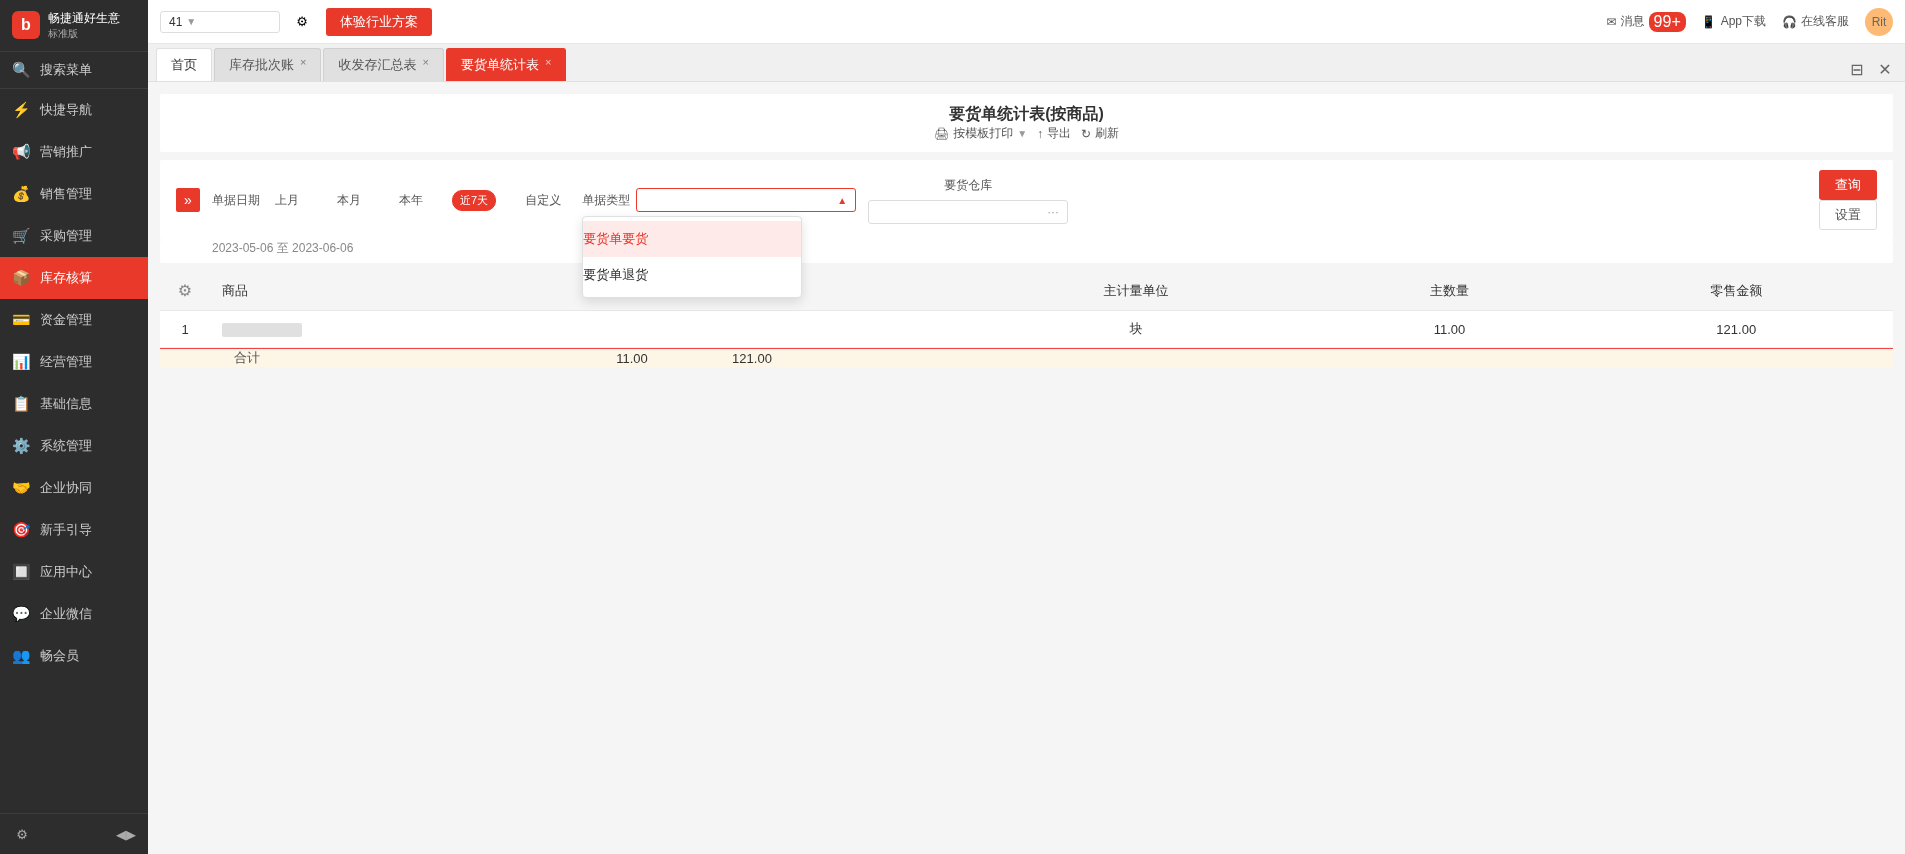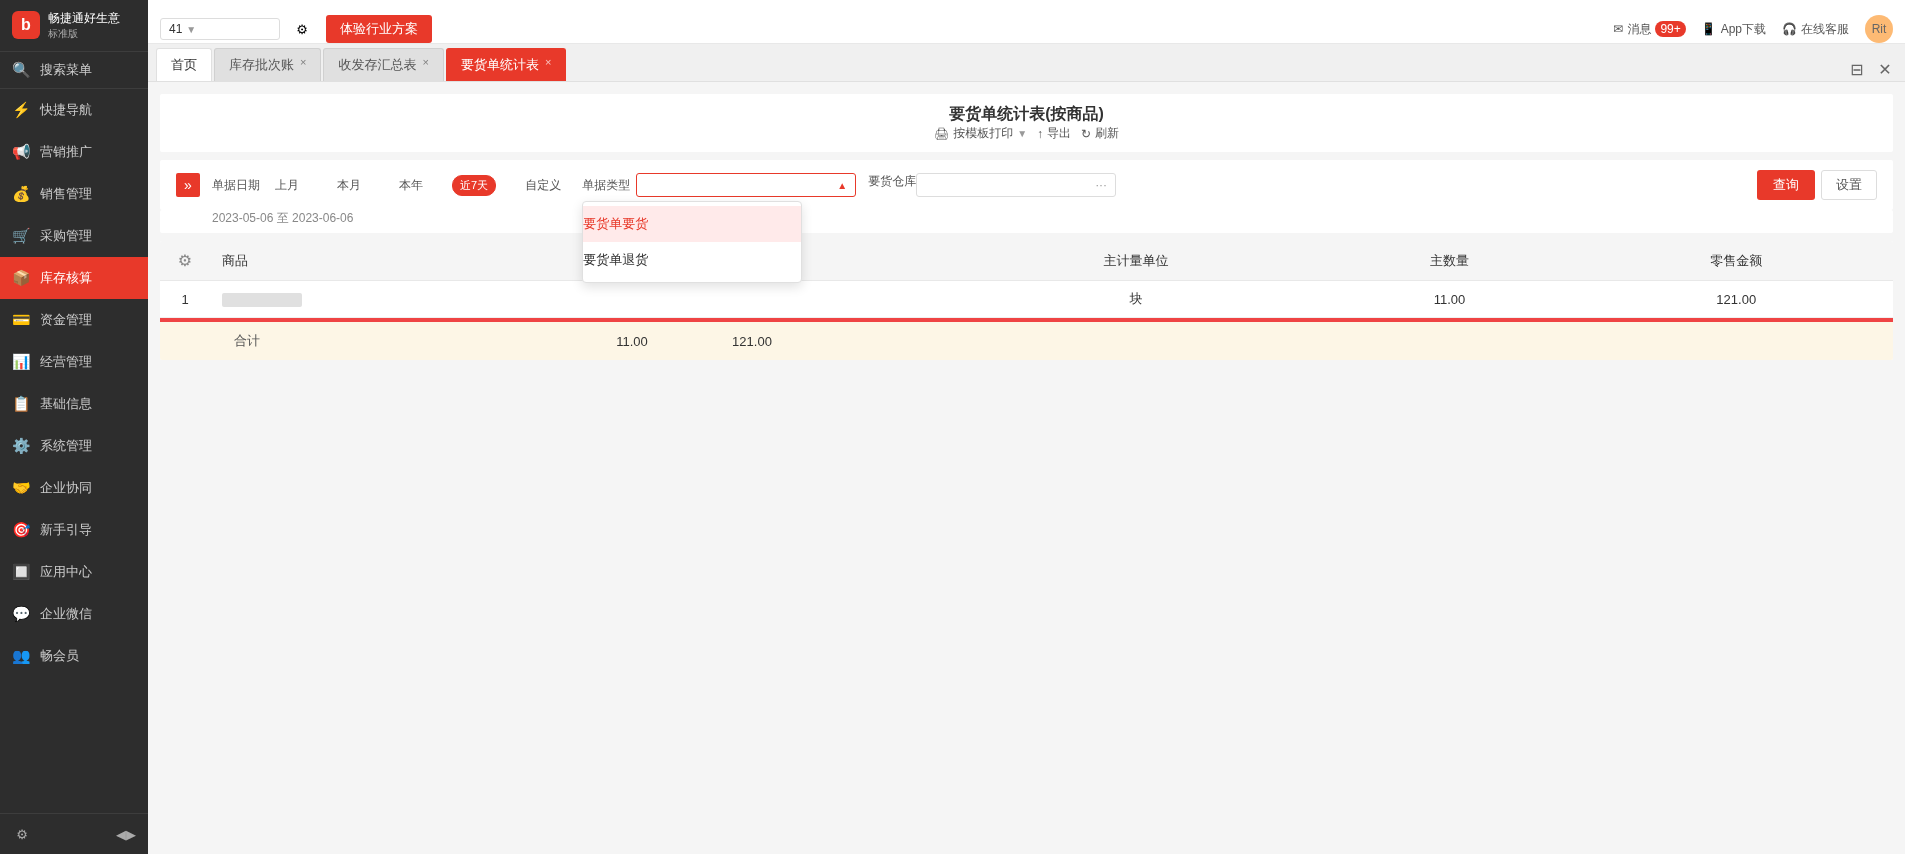--- a/index.html
+++ b/index.html
@@ -62,21 +62,21 @@
       flex-direction: column;
       height: 100%;
       overflow: hidden;
     }
 
     
     .topbar {
       height: 44px;
       background: #fff;
       display: flex;
-      align-items: flex-end;
+      align-items: center;
       padding: 0 12px;
       border-bottom: 1px solid #e8e8e8;
       flex-shrink: 0;
     }
     .topbar-left {
       display: flex; align-items: center; flex: 1;
     }
     .topbar-branch {
       display: flex; align-items: center;
       border: 1px solid #ddd;
@@ -102,21 +102,21 @@
     }
     .topbar-right {
       display: flex; align-items: center; gap: 16px;
     }
     .topbar-msg, .topbar-app, .topbar-service {
       display: flex; align-items: center; gap: 4px; font-size: 12px; color: #555; cursor: pointer;
     }
     .badge {
       background: #e8392a;
       color: #fff;
-      font-size: 12px;
+      font-size: 16px;
       border-radius: 8px;
       padding: 1px 5px;
     }
     .topbar-avatar {
       width: 28px; height: 28px; border-radius: 50%;
       background: #fdba74; display: flex; align-items: center; justify-content: center;
       font-size: 12px; color: #666;
     }
 
     
@@ -236,21 +236,21 @@
       font-size: 12px;
       min-width: 220px;
       display: flex; align-items: center; justify-content: space-between;
       cursor: pointer;
       background: #fff;
       color: #333;
       position: relative;
     }
     .filter-select .chevron-up { color: #e8392a; font-size: 10px; }
 
-    .filter-warehouse { display: flex; align-items: flex-start; gap: 0; }
+    .filter-warehouse { display: flex; align-items: center; gap: 6px; flex-direction: column; }
     .warehouse-select {
       border: 1px solid #ddd;
       border-radius: 3px;
       padding: 4px 8px;
       font-size: 12px;
       min-width: 200px;
       display: flex; align-items: center; justify-content: space-between;
       cursor: pointer;
       color: #999;
     }
@@ -324,22 +324,22 @@
       font-size: 13px;
       color: #333;
       border-bottom: 1px solid #f0f0f0;
       text-align: center;
     }
 
     .table-footer {
       background: #fdf6e6;
       display: flex;
       align-items: center;
-      padding: 10px 12px;
-      border-top: 4px solid #ef4444;
+      padding: 0 12px;
+      border-top: 1px solid #ef4444;
     }
     .footer-label { font-size: 13px; color: #555; min-width: 50px; text-align: center; }
     .footer-values { display: flex; gap: 0; flex: 1; }
     .footer-val { min-width: 120px; text-align: center; font-size: 13px; color: #333; font-weight: 500; }
 
     .col-product { text-align: left; min-width: 180px; }
     .product-placeholder {
       display: inline-block;
       width: 80px; height: 14px;
       background: #e0e0e0;
@@ -551,21 +551,21 @@
       </div>
 
       <div class="filter-warehouse">
         <span class="filter-label">要货仓库</span>
         <div class="warehouse-select">
           <span>&nbsp;</span>
           <span>···</span>
         </div>
       </div>
 
-      <div style="margin-left:auto; display:flex; gap:6px;">
+      <div style="margin-left:auto; display:flex; flex-direction:column;">
         <button class="btn-query">查询</button>
         <button class="btn-setting">设置</button>
       </div>
     </div>
 
     <div class="filter-row2">
       <span>2023-05-06 至 2023-06-06</span>
     </div>
 
     <div class="table-container">

